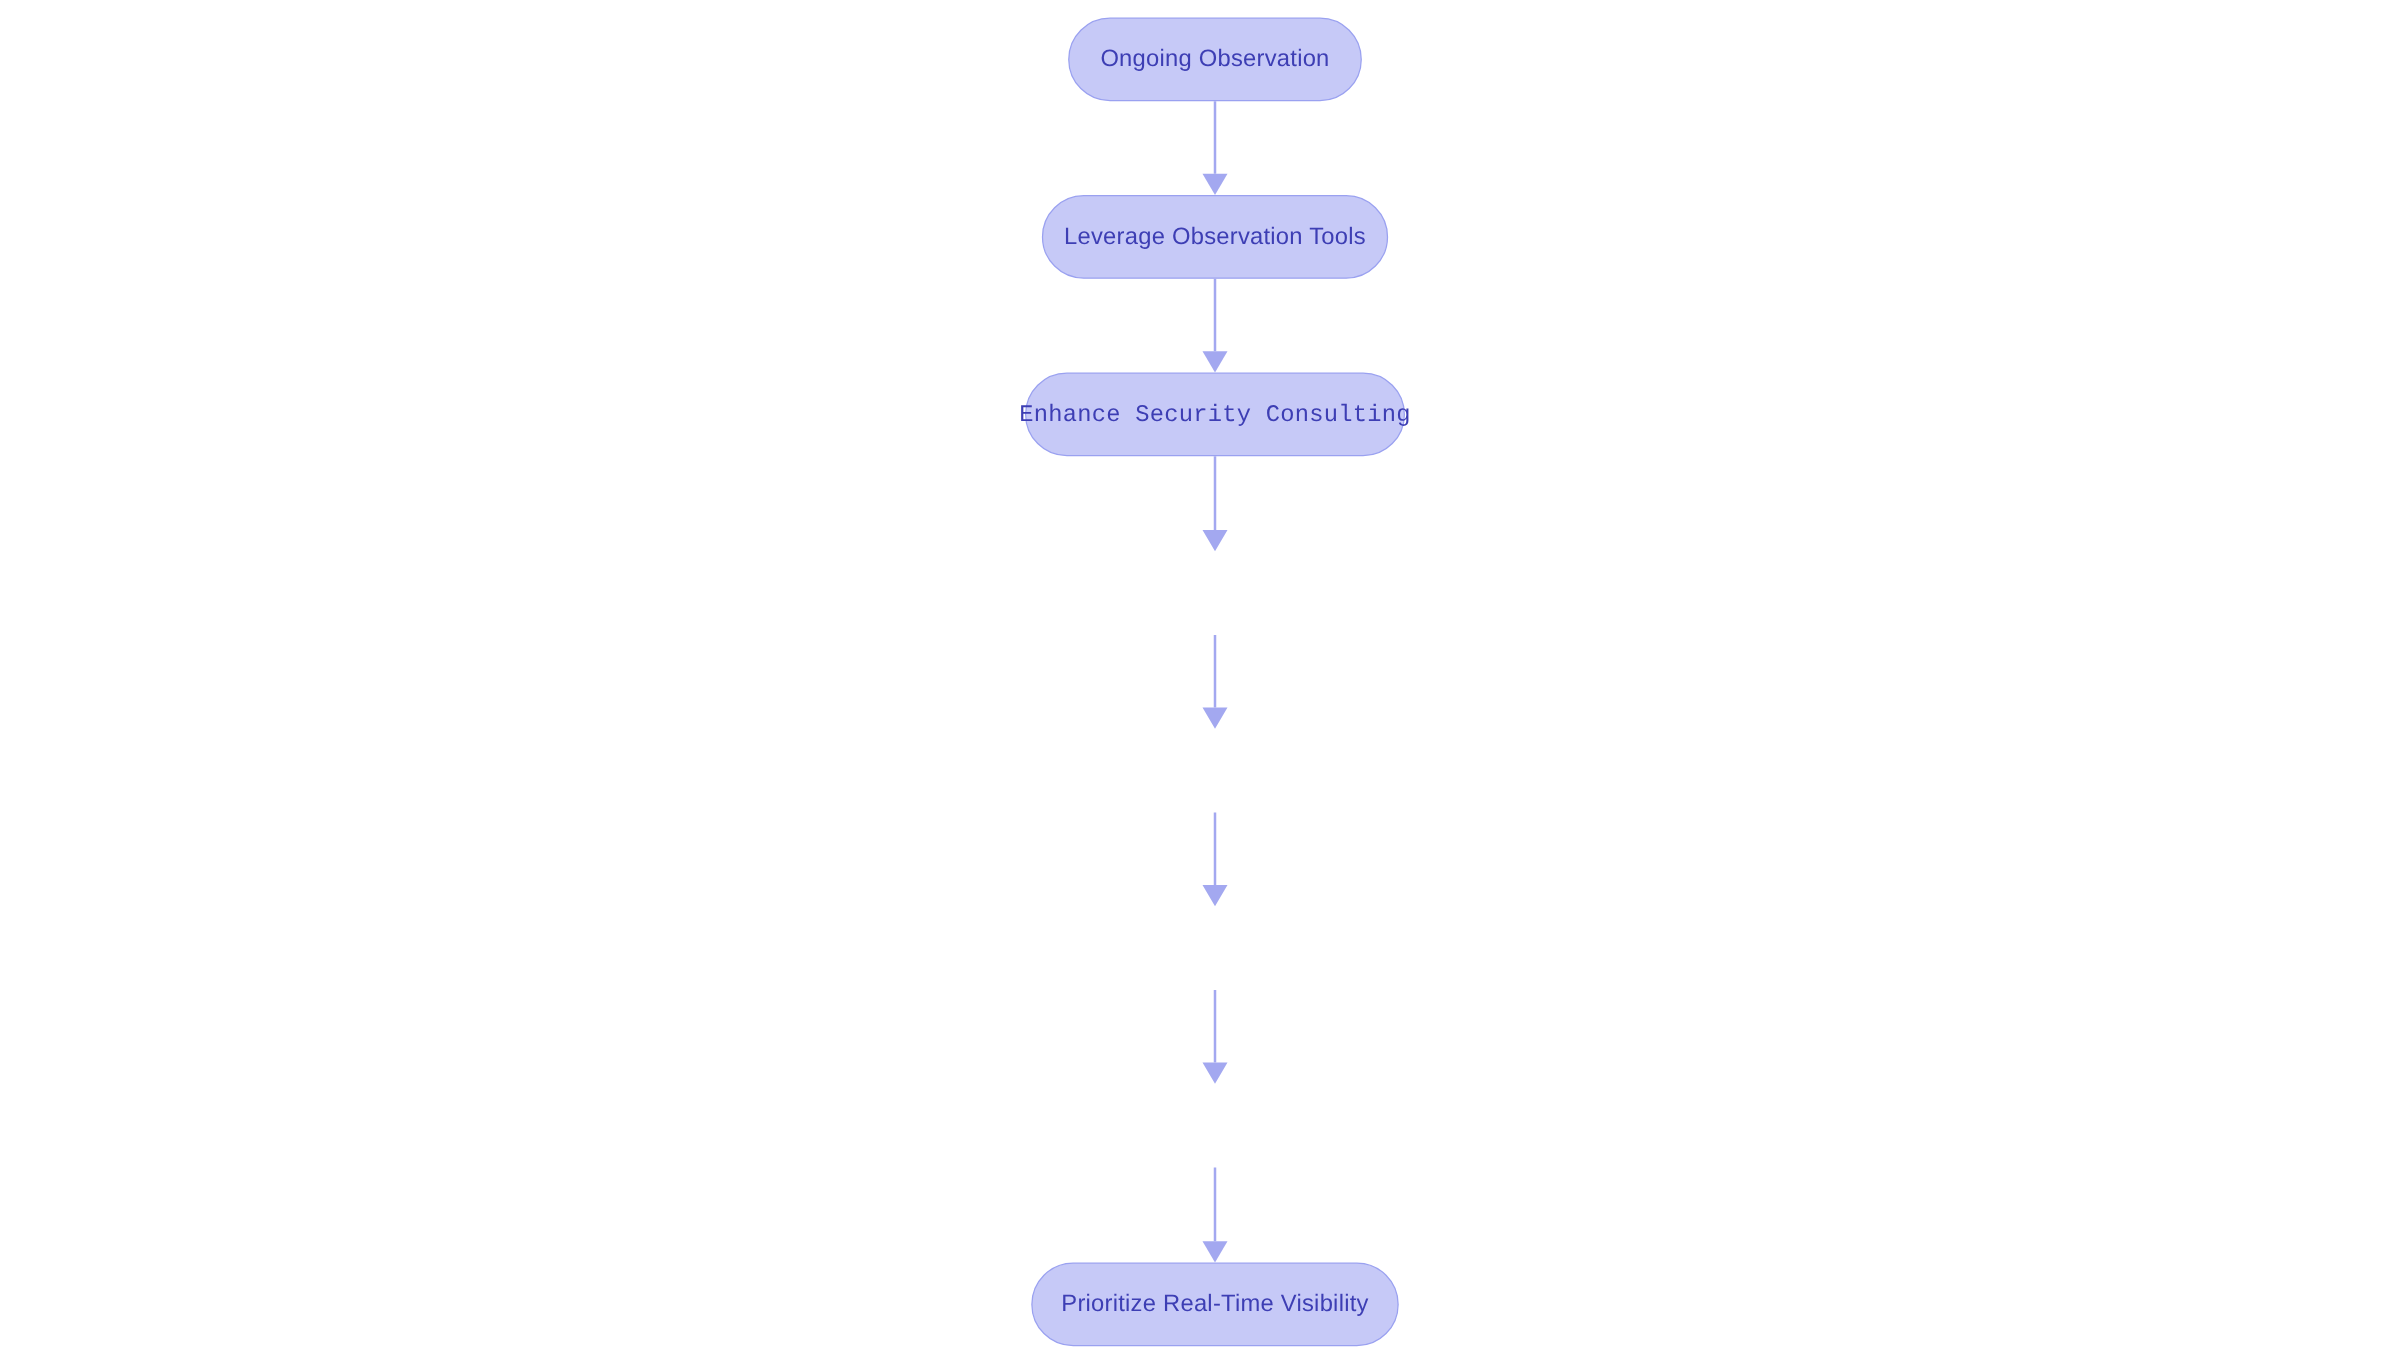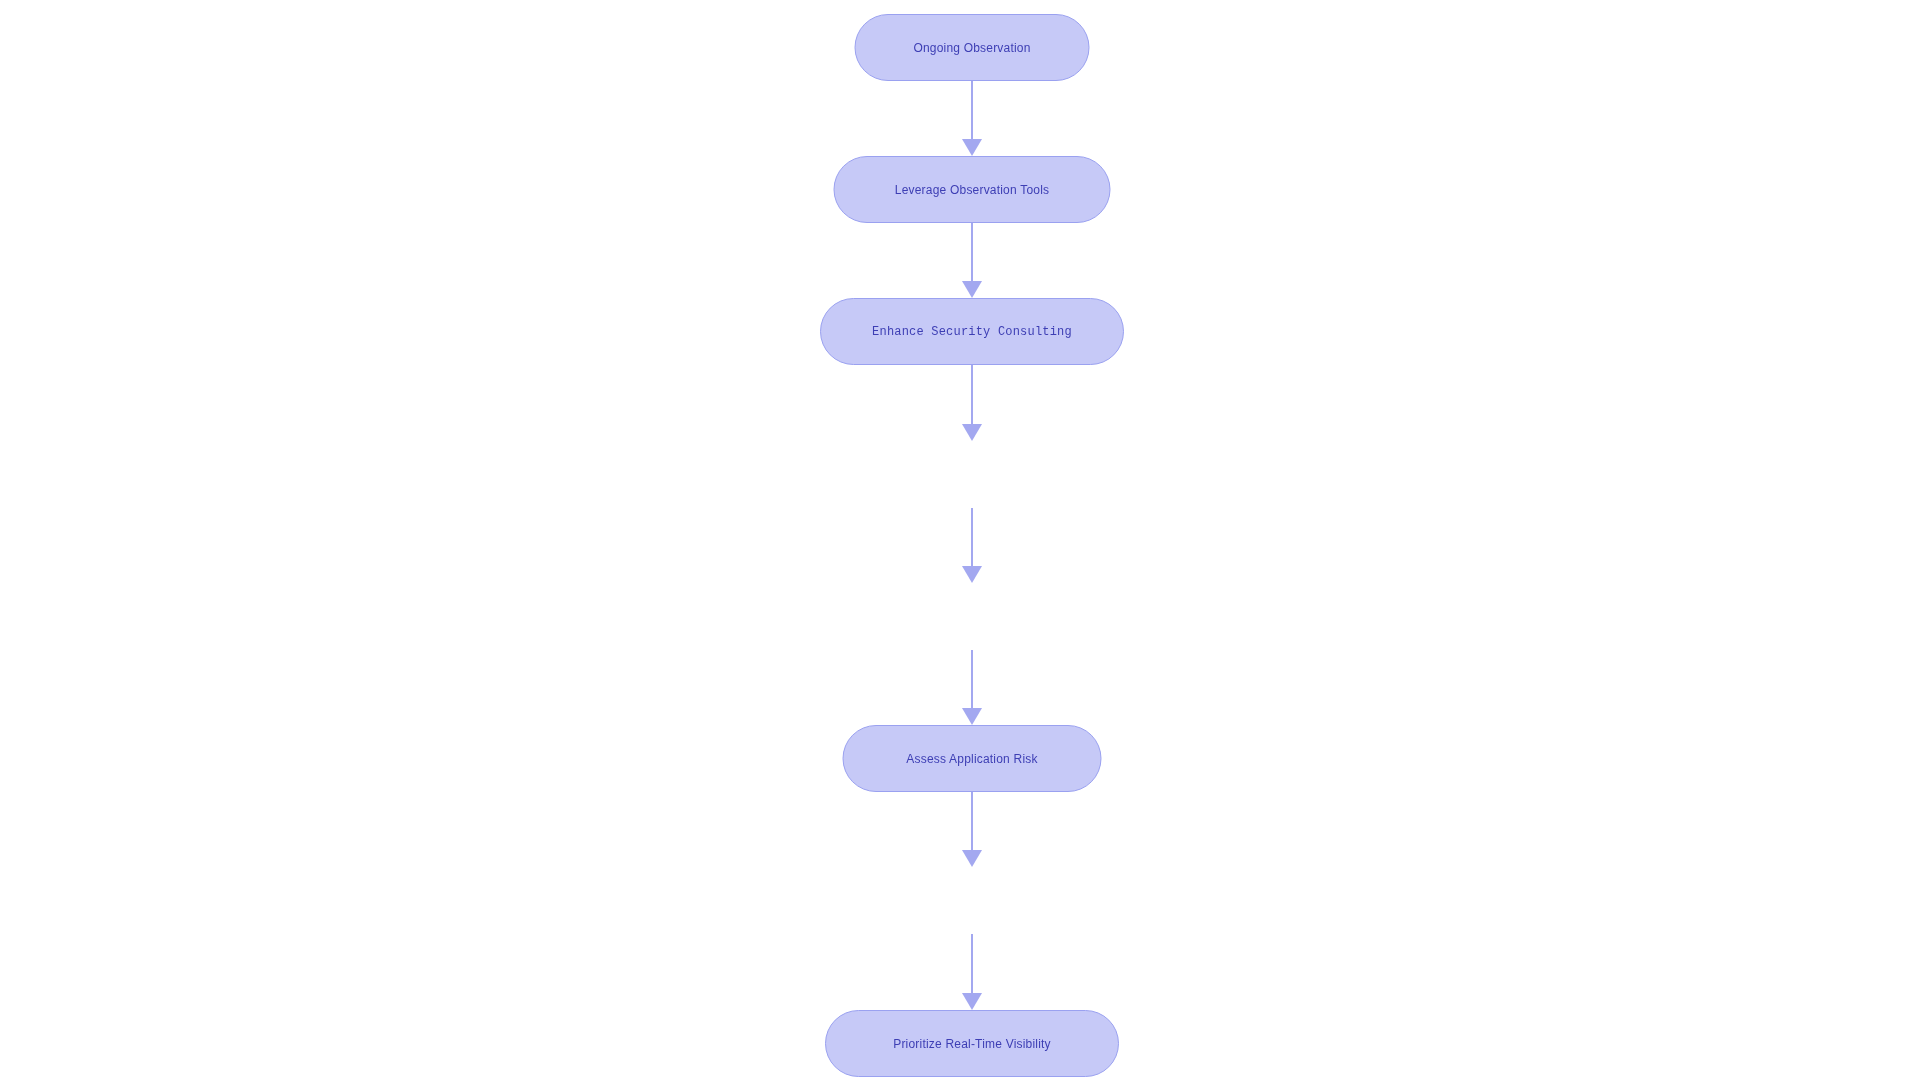--- a/index.html
+++ b/index.html
@@ -28,21 +28,21 @@
     left: 972px;
     transform: translateX(-50%);
     height: 67px;
     background: var(--node-fill);
     border: 1.5px solid var(--node-border);
     border-radius: 34px;
     display: flex;
     align-items: center;
     justify-content: center;
     color: var(--node-text);
-    font-size: 12px;
+    font-size: 19px;
     letter-spacing: 0.2px;
     white-space: nowrap;
     text-align: center;
   }
   .connector {
     position: absolute;
     left: 972px;
     transform: translateX(-50%);
     width: 20px;
     display: flex;
@@ -99,23 +99,20 @@
     <div class="line"></div>
     <div class="head"></div>
   </div>
 
 
   <div class="connector" style="top:650px; height:75px;">
     <div class="line"></div>
     <div class="head"></div>
   </div>
 
-  <div class="node" style="top:725px; width:259px;">
-    <span>Assess Application Risk</span>
-  </div>
 
   <div class="connector" style="top:792px; height:75px;">
     <div class="line"></div>
     <div class="head"></div>
   </div>
 
 
   <div class="connector" style="top:934px; height:76px;">
     <div class="line"></div>
     <div class="head"></div>

